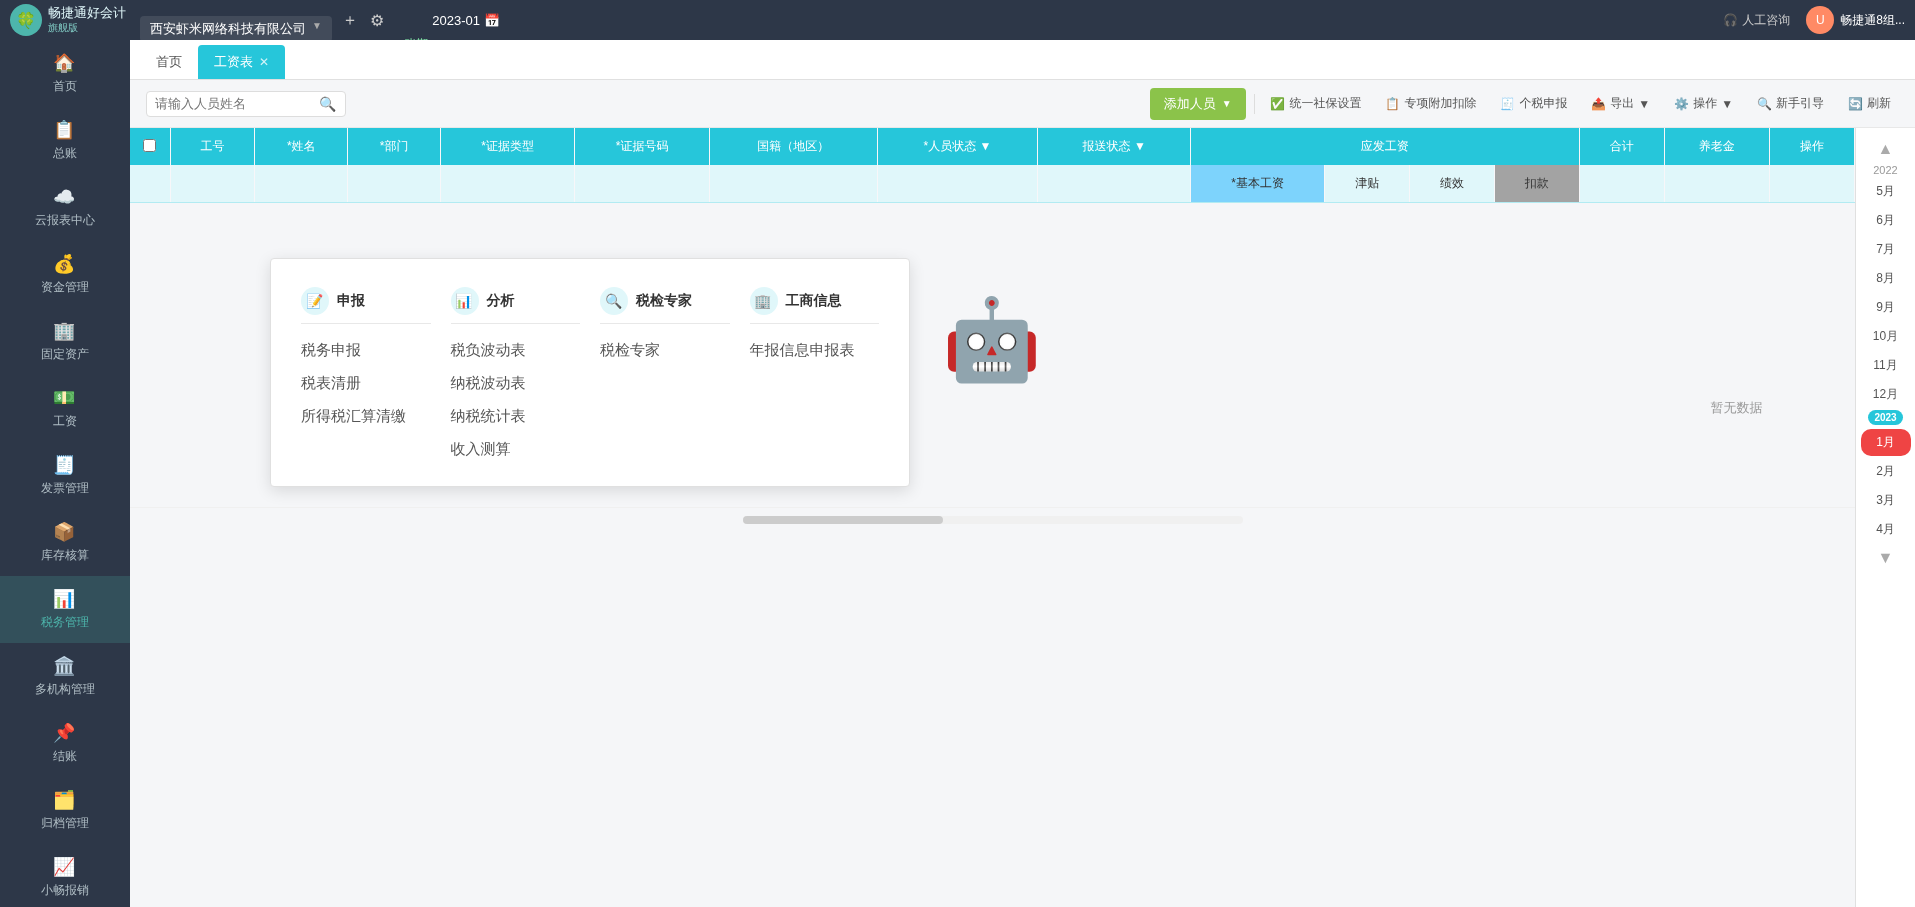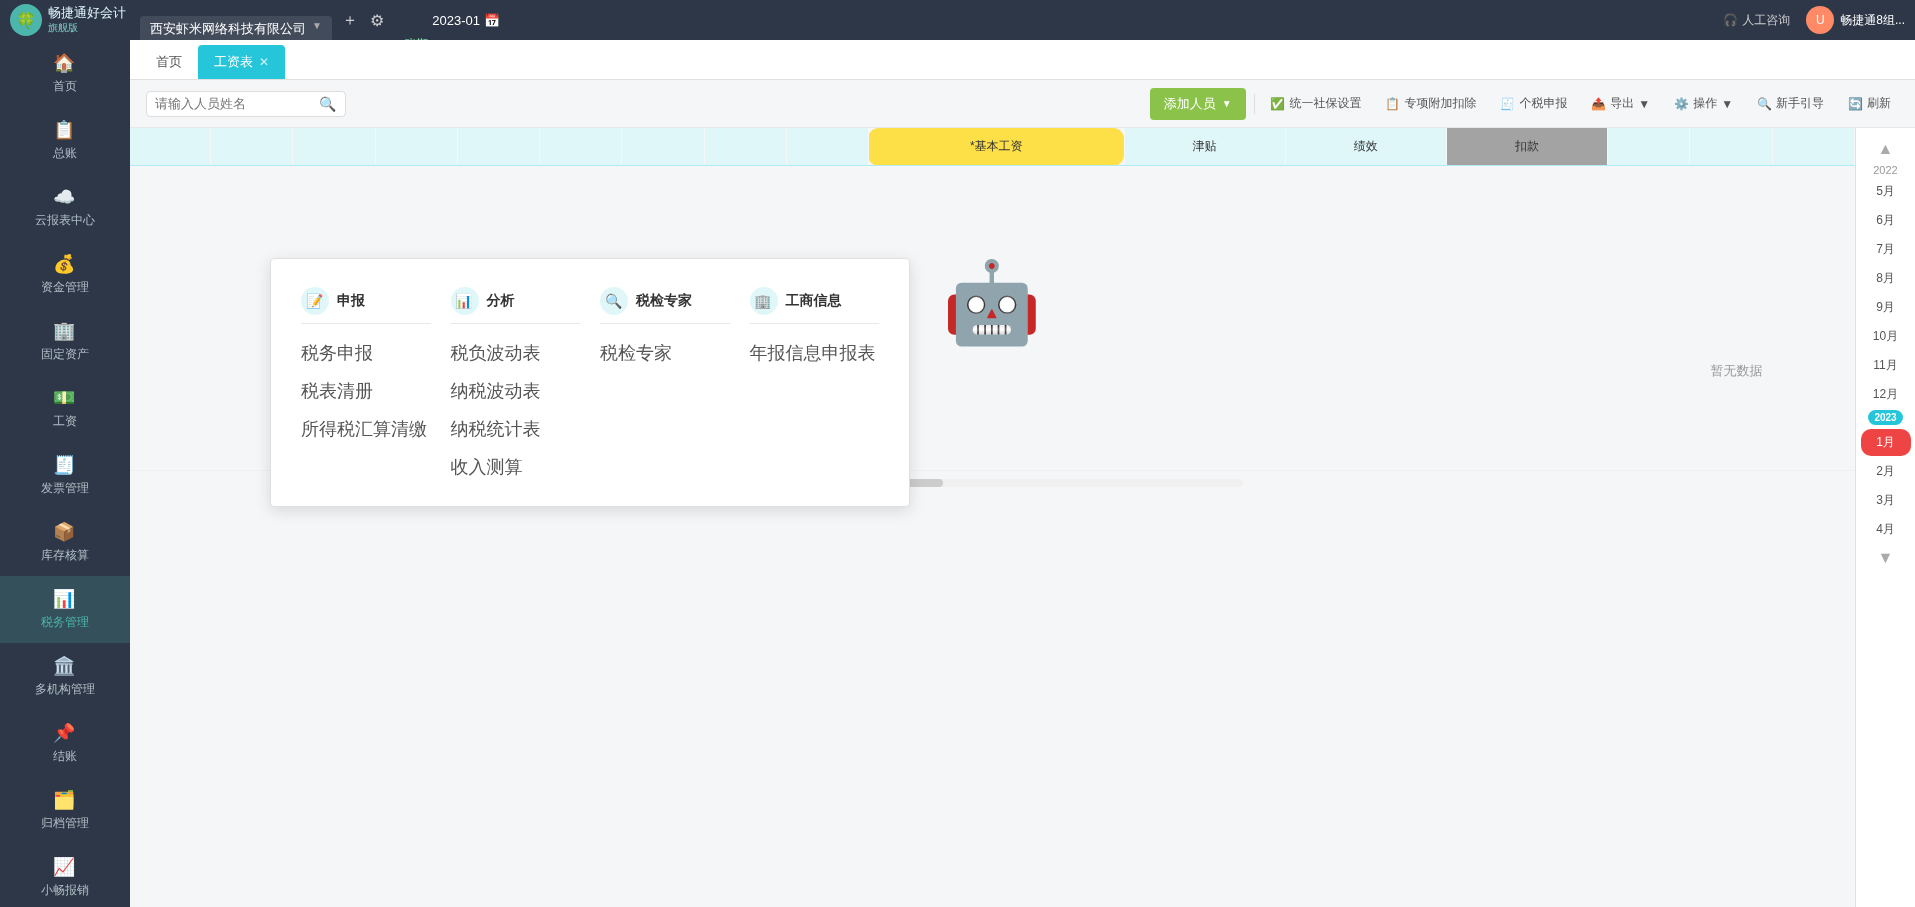--- a/index.html
+++ b/index.html
@@ -72,21 +72,21 @@
     .month-item { width: 50px; text-align: center; padding: 5px 0; font-size: 12px; color: #555; cursor: pointer; border-radius: 4px; margin-bottom: 2px; }
     .month-item.active { background: #ef4444; color: #fff; border-radius: 10px; }
     .panel-arrow { color: #aaa; cursor: pointer; font-size: 16px; padding: 4px; }
 
     
     .dropdown-menu { position: absolute; top: 130px; left: 140px; background: #fff; border: 1px solid #e0e0e0; border-radius: 4px; box-shadow: 0 4px 16px rgba(0,0,0,0.12); z-index: 100; width: 640px; padding: 20px; }
     .dropdown-grid { display: grid; grid-template-columns: repeat(4, 1fr); gap: 0; }
     .dropdown-col { padding: 0 10px; }
     .dropdown-col-header { display: flex; align-items: center; gap: 8px; padding: 8px 0; border-bottom: 1px solid #e8e8e8; margin-bottom: 10px; font-size: 14px; font-weight: 600; color: #333; }
     .dropdown-col-header-icon { width: 28px; height: 28px; background: #e0f7fa; border-radius: 50%; display: flex; align-items: center; justify-content: center; font-size: 14px; color: #26c6da; }
-    .dropdown-col-item { padding: 7px 0; font-size: 18px; color: #555; cursor: pointer; }
+    .dropdown-col-item { padding: 7px 0; font-size: 15px; color: #555; cursor: pointer; }
 
     
     .scrollbar-track { height: 8px; background: #f0f0f0; width: 500px; margin: 0 auto; border-radius: 4px; position: relative; }
     .scrollbar-thumb { height: 8px; background: #ccc; width: 200px; border-radius: 4px; position: absolute; left: 0; }
     .scroll-area { padding: 8px 0; }
   </style>
 </head>
 <body>
 
 <div class="top-bar">
@@ -235,31 +235,48 @@
         <span>🔄</span>
         <span>刷新</span>
       </div>
     </div>
 
     <div style="display: flex; flex: 1; overflow: hidden; position: relative;">
 
       <div class="table-container">
         <table class="data-table">
           <thead>
+            <tr>
+              <th class="checkbox-th">
+                <input type="checkbox" style="">
+              </th>
+              <th>工号</th>
+              <th>*姓名</th>
+              <th>*部门</th>
+              <th>*证据类型</th>
+              <th>*证据号码</th>
+              <th>国籍（地区）</th>
+              <th>*人员状态 ▼</th>
+              <th>报送状态 ▼</th>
+              <th colspan="4">应发工资</th>
+              <th>合计</th>
+              <th>养老金</th>
+              <th>操作</th>
+            </tr>
             <tr style="background: #e0f7fa;">
               <th style="background:#e0f7fa;"></th>
               <th style="background:#e0f7fa;"></th>
               <th style="background:#e0f7fa;"></th>
               <th style="background:#e0f7fa;"></th>
               <th style="background:#e0f7fa;"></th>
               <th style="background:#e0f7fa;"></th>
               <th style="background:#e0f7fa;"></th>
               <th style="background:#e0f7fa;"></th>
               <th style="background:#e0f7fa;"></th>
-              <th style="background:#fde047; color:#333;border-radius:11px;">*基本工资</th>
+              <th style="background:#7dd3fc; color:#333;">*基本工资</th>
               <th style="background:#e0f7fa; color:#333;">津贴</th>
               <th style="background:#e0f7fa; color:#333;">绩效</th>
               <th style="background:#a3a3a3; color:#333;">扣款</th>
               <th style="background:#e0f7fa;"></th>
               <th style="background:#e0f7fa;"></th>
               <th style="background:#e0f7fa;"></th>
             </tr>
           </thead>
           <tbody>
             <tr>

